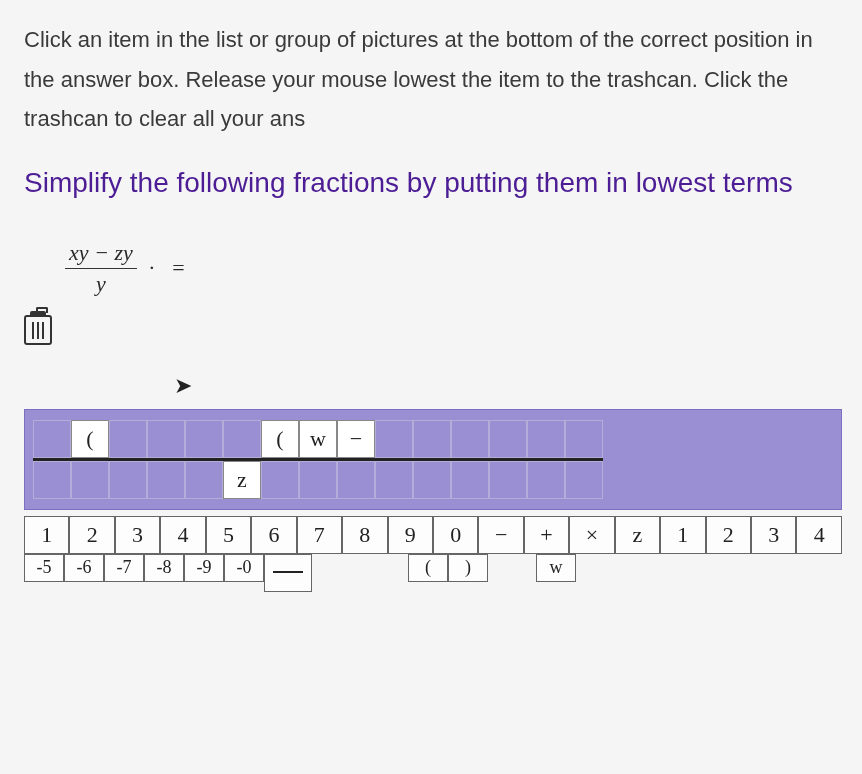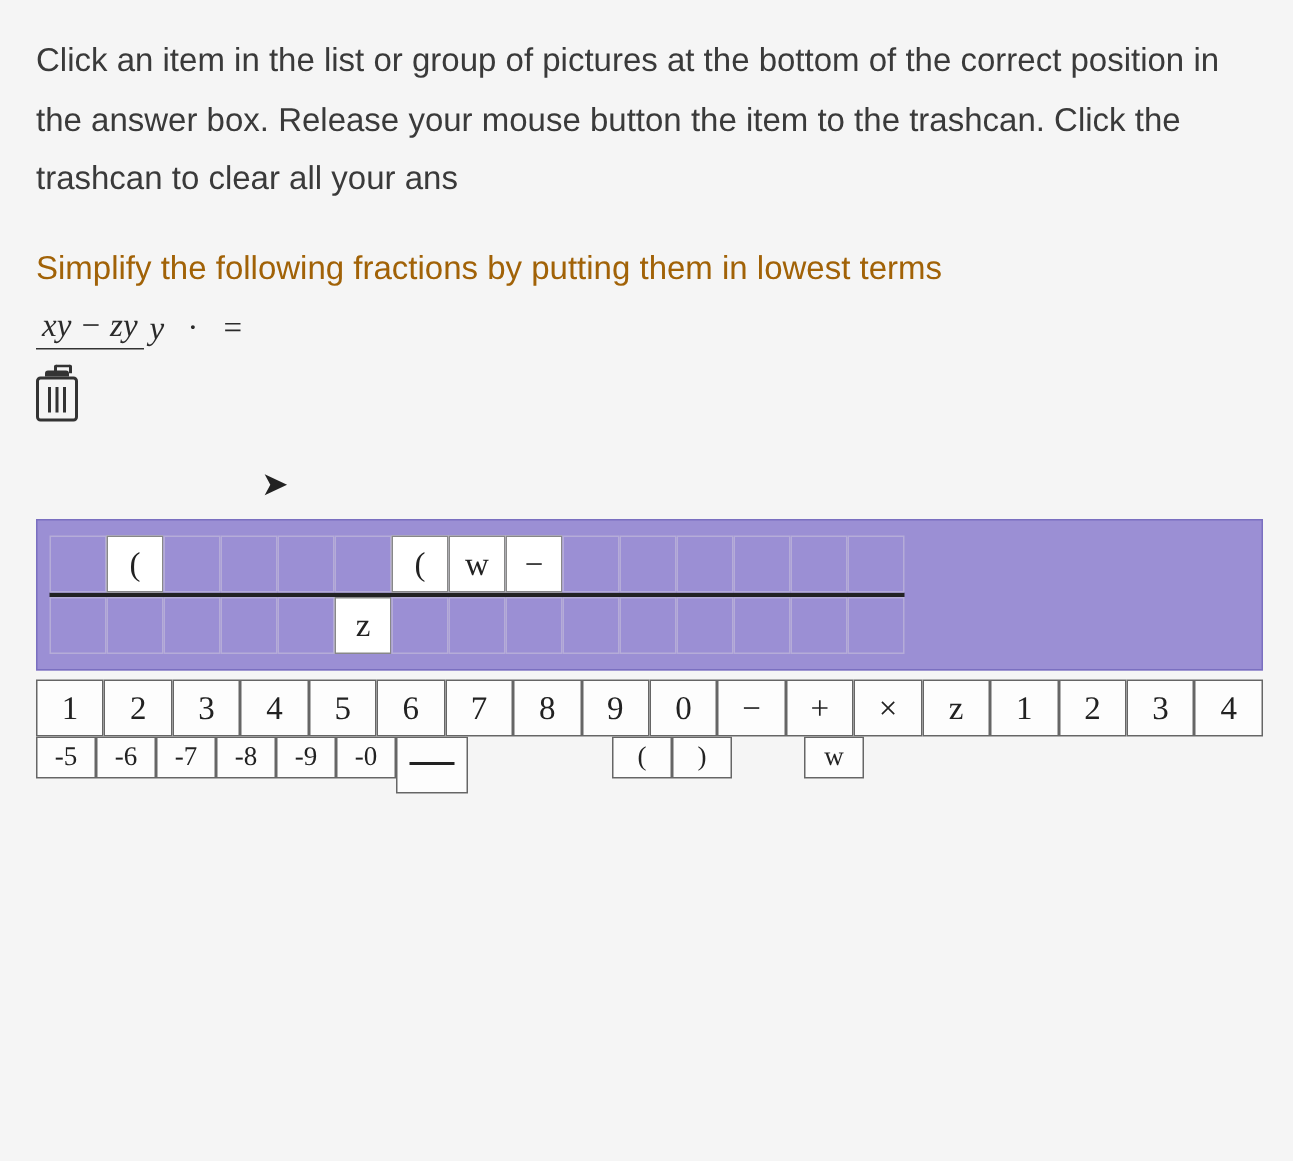--- a/index.html
+++ b/index.html
@@ -12,40 +12,41 @@
   color: #333;
   overflow: hidden;
 }
 .instruction {
   font-size: 22px;
   line-height: 1.8;
   color: #3a3a3a;
   margin-bottom: 22px;
 }
 .prompt {
-  font-size: 22px;
+  font-size: 28px;
   line-height: 1.6;
-  color: #a16207;
-  margin-bottom: 8px;
+  color: #4c1d95;
+  margin-bottom: 34px;
 }
 .equation {
   font-family: 'Times New Roman', serif;
   font-style: italic;
   font-size: 22px;
   display: flex;
   align-items: center;
   gap: 8px;
   margin-bottom: 18px;
   color: #2a2a2a;
 }
 .frac {
   display: inline-flex;
-  flex-direction: row;
+  flex-direction: column;
   align-items: center;
   vertical-align: middle;
+  margin-left: 41px;
 }
 .frac .num { border-bottom: 1.5px solid #333; padding: 0 4px 2px; }
 .frac .den { padding: 2px 4px 0; }
 .dot { margin: 0 4px; }
 .eq { margin-left: 6px; font-style: normal; }
 .trash {
   width: 28px;
   height: 30px;
   border: 2px solid #333;
   border-radius: 3px;
@@ -137,21 +138,21 @@
   flex-direction: column;
 }
 .pal-frac .fn { border-bottom: 2px solid #222; width: 30px; height: 12px; }
 .pal-frac .fd { width: 30px; height: 12px; }
 </style>
 </head>
 <body>
 
 
 
-<div class="instruction">Click an item in the list or group of pictures at the bottom of the correct position in the answer box. Release your mouse button the item to the trashcan. Click the trashcan to clear all your ans</div>
+<div class="instruction">Click an item in the list or group of pictures at the bottom of the correct position in the answer box. Release your mouse lowest the item to the trashcan. Click the trashcan to clear all your ans</div>
 
 <div class="prompt">Simplify the following fractions by putting them in lowest terms</div>
 
 <div class="equation">
   <span class="frac">
     <span class="num">xy − zy</span>
     <span class="den">y</span>
   </span>
   <span class="dot">·</span>
   <span class="eq">=</span>

